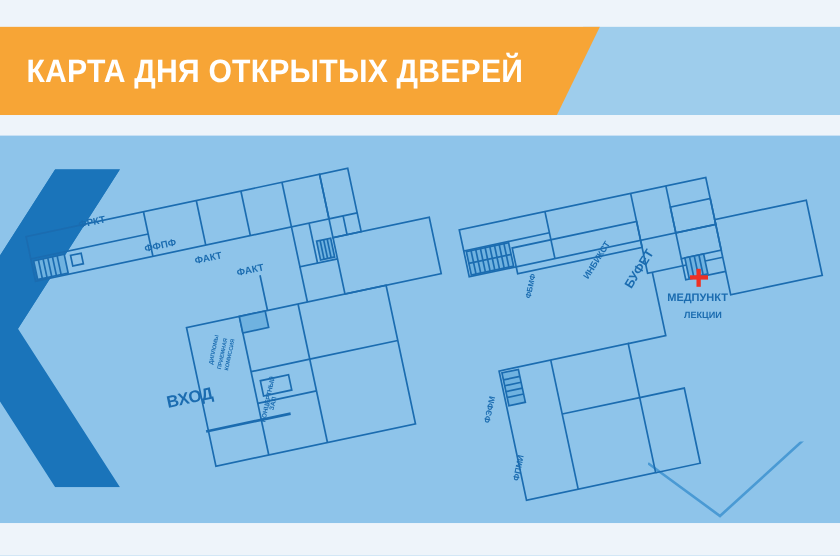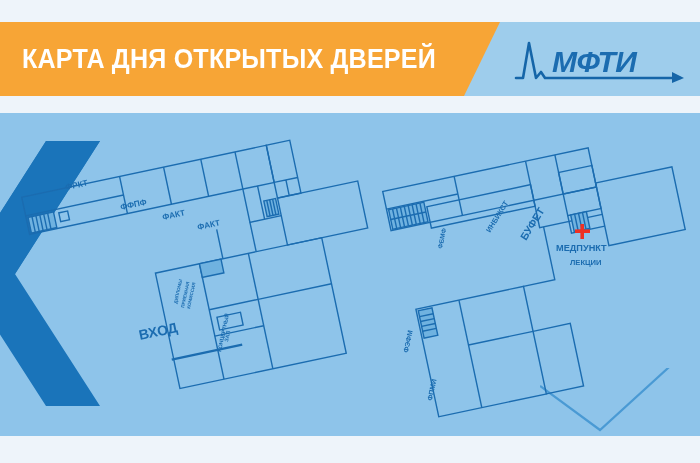--- a/index.html
+++ b/index.html
@@ -62,30 +62,20 @@
 <div id="stage">
 
   <div class="top-band"></div>
 
   <div class="header">
     <div class="hdr-blue"></div>
     <div class="hdr-orange"></div>
 
     <div class="hdr-title">КАРТА ДНЯ ОТКРЫТЫХ ДВЕРЕЙ</div>
 
-    <div class="logo">
-      <svg width="172" height="48" viewBox="0 0 172 48">
-
-        <path d="M4 42 L11 42 L17 7 L24 42 L29 36 L33 42 L168 42" fill="none" stroke="#1565a8" stroke-width="2.6" stroke-linejoin="round" stroke-linecap="round"></path>
-
-        <path d="M160 36 L172 42 L160 47 Z" fill="#1565a8"></path>
-
-        <text x="40" y="36" font-size="30" font-weight="bold" font-style="italic" fill="#1565a8" letter-spacing="-0.5">МФТИ</text>
-      </svg>
-    </div>
   </div>
 
   <div class="map-panel">
 
     <svg class="chevron" viewBox="0 0 150 265">
       <polygon points="96,0 150,0 65,133 150,265 96,265 11,133" fill="#1a74ba"></polygon>
       <polygon points="96,0 150,0 65,133 11,133" fill="#1a74ba" opacity="0.92"></polygon>
     </svg>
 
     <svg class="corner-mark" viewBox="0 0 160 90">

